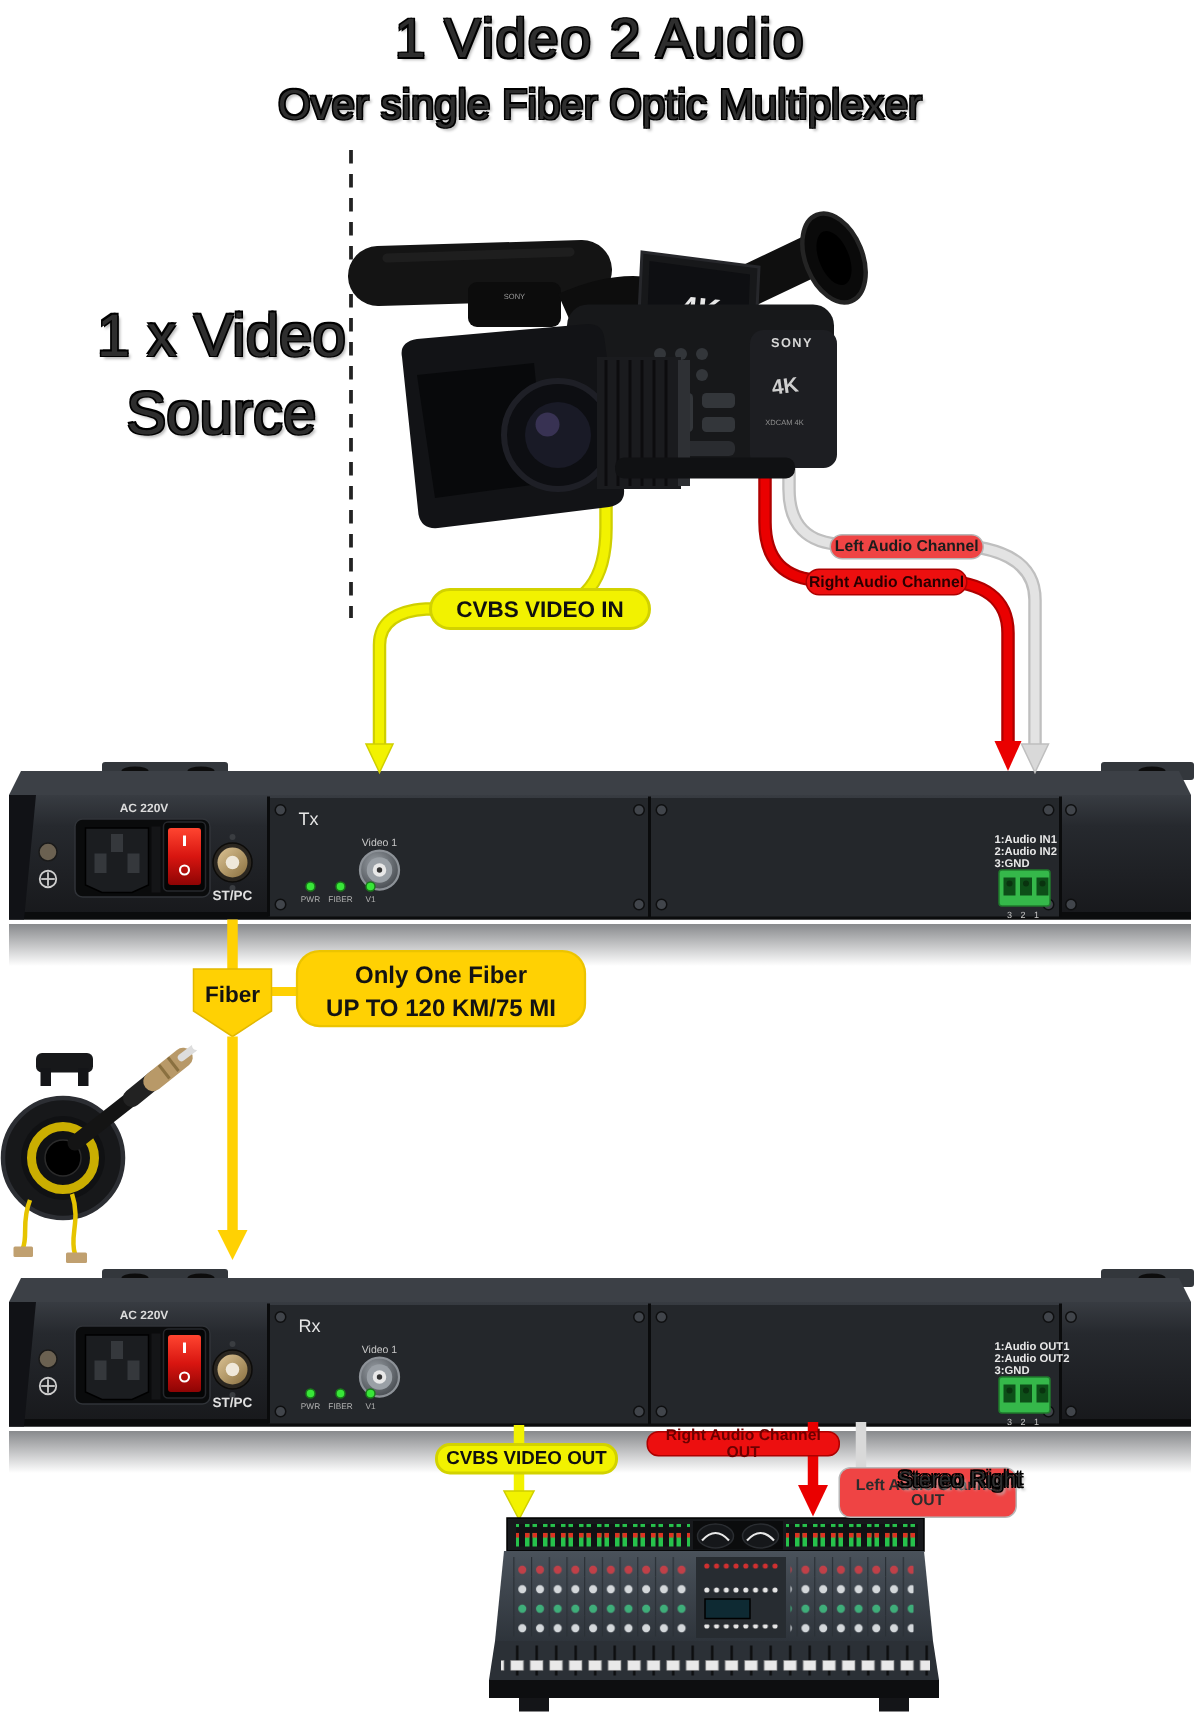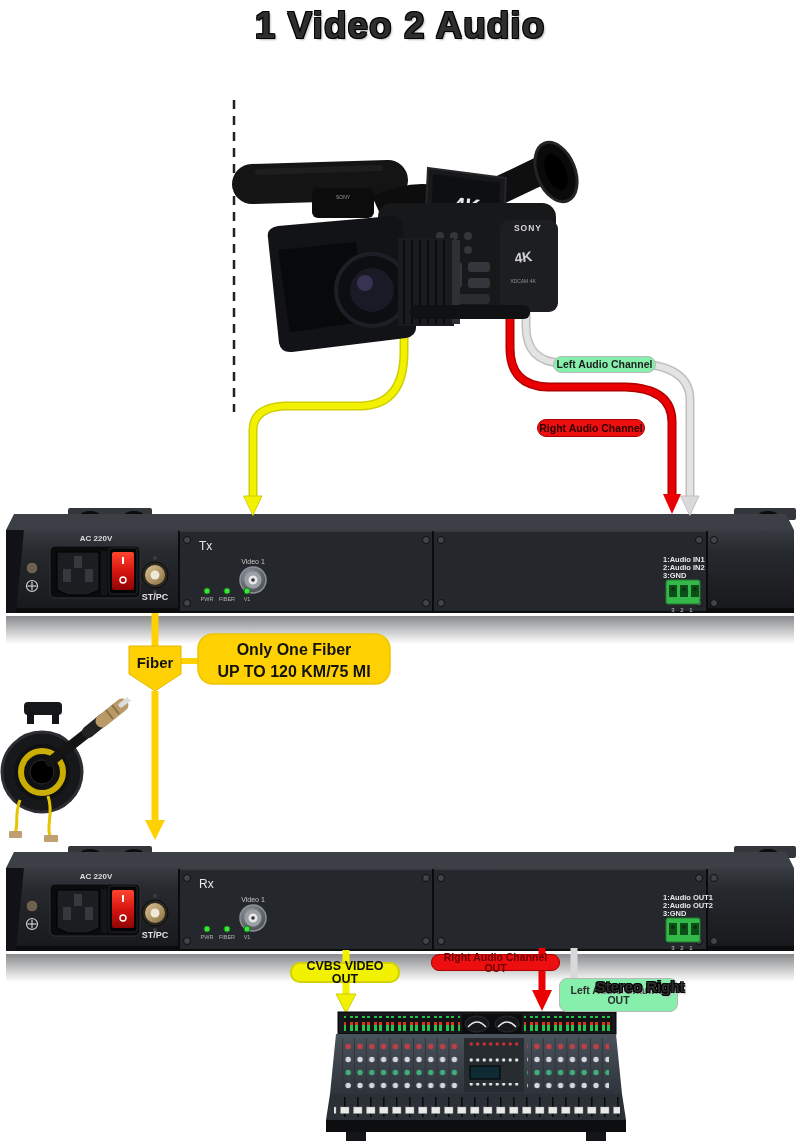--- a/index.html
+++ b/index.html
@@ -2,34 +2,34 @@
 <html><head>
 <meta charset="utf-8">
 <style>
   html,body{margin:0;padding:0;background:#ffffff;}
   .canvas{position:relative;width:800px;height:1143px;background:#fff;overflow:hidden;
           font-family:"Liberation Sans", sans-serif;}
   .canvas svg{position:absolute;left:0;top:0;}
   svg text{font-family:"Liberation Sans", sans-serif;}
   .overlay{position:absolute;display:flex;align-items:center;justify-content:center;
            text-align:center;white-space:pre-line;box-sizing:border-box;}
-  .emboss{font-weight:bold;color:#2e2e2e;
+  .emboss{font-weight:normal;color:#2e2e2e;
           text-shadow:-1px -1px 0 #000,1px -1px 0 #000,-1px 1px 0 #000,1px 1px 0 #000,2px 2px 2px #b9b9b9;}
   .title{left:0;top:5px;width:800px;font-size:37px;letter-spacing:1px;}
   .subtitle{left:0;top:54px;width:800px;font-size:28px;}
   .src-video{left:25px;top:198px;width:245px;font-size:40px;line-height:1.3;}
   .src-audio{left:540px;top:250px;width:252px;font-size:29px;line-height:1.3;}
   .pill{font-weight:bold;line-height:1;}
-  .pill-gray{background:#86efac;border:1px solid #b7b7b7;color:#1c1c1c;}
+  .pill-gray{background:#ef4444;border:1px solid #b7b7b7;color:#1c1c1c;}
   .pill-red{background:#ed0f0f;border:1px solid #ad0000;color:#2a0000;}
   .pill-yellow{background:#f2f200;border:2px solid #d2d200;color:#101010;}
   .p-left-in{left:553px;top:356px;width:103px;height:17px;border-radius:9px;font-size:10.5px;}
-  .p-right-in{left:537px;top:379px;width:108px;height:18px;border-radius:9px;font-size:10.5px;margin-top:40px;}
+  .p-right-in{left:537px;top:379px;width:108px;height:18px;border-radius:9px;font-size:10.5px;}
   .p-cvbs-in{left:286px;top:392px;width:148px;height:28px;border-radius:14px;font-size:15px;}
-  .p-cvbs-out{left:290px;top:962px;width:110px;height:21px;border-radius:10px;font-size:12.5px;}
+  .p-cvbs-out{left:290px;top:962px;width:122px;height:21px;border-radius:10px;font-size:12.5px;}
   .p-right-out{left:431px;top:954px;width:129px;height:17px;border-radius:8px;font-size:10.5px;color:#6d0000;text-align:center;}
   .p-left-out{left:559px;top:978px;width:119px;height:34px;border-radius:8px;font-size:10.5px;color:#2c2c2c;}
   .stereo{left:588px;top:978px;width:104px;font-size:15px;}
 </style>
 </head>
 <body>
 
 <div class="canvas">
 
 <svg width="800" height="1143" viewBox="0 0 800 1143">
@@ -327,22 +327,26 @@
     <rect x="468" y="1083" width="52" height="7" fill="url(#pBtnW)"></rect>
     <polygon points="330,1094 622,1094 626,1120 326,1120" fill="#2b3036"></polygon>
     <rect x="334" y="1097" width="286" height="20" fill="url(#pFader)"></rect>
     <polygon points="326,1120 626,1120 626,1132 326,1132" fill="#0d0e10"></polygon>
     <rect x="346" y="1132" width="20" height="9" fill="#141518"></rect>
     <rect x="586" y="1132" width="20" height="9" fill="#141518"></rect>
   </g>
 </svg>
 
 <div class="overlay emboss title">1 Video 2 Audio</div>
+<div class="overlay emboss subtitle">Over single Fiber Optic Multiplexer</div>
+<div class="overlay emboss src-video">1 x Video
+Source</div>
 
 <div class="overlay pill pill-gray p-left-in">Left Audio Channel</div>
 <div class="overlay pill pill-red p-right-in">Right Audio Channel</div>
+<div class="overlay pill pill-yellow p-cvbs-in">CVBS VIDEO IN</div>
 
 <div class="overlay pill pill-yellow p-cvbs-out">CVBS VIDEO OUT</div>
 <div class="overlay pill pill-red p-right-out">Right Audio Channel OUT</div>
 <div class="overlay pill pill-gray p-left-out">Left Audio Channel OUT</div>
 <div class="overlay emboss stereo">Stereo Right</div>
 
 </div>
 
 </body></html>

